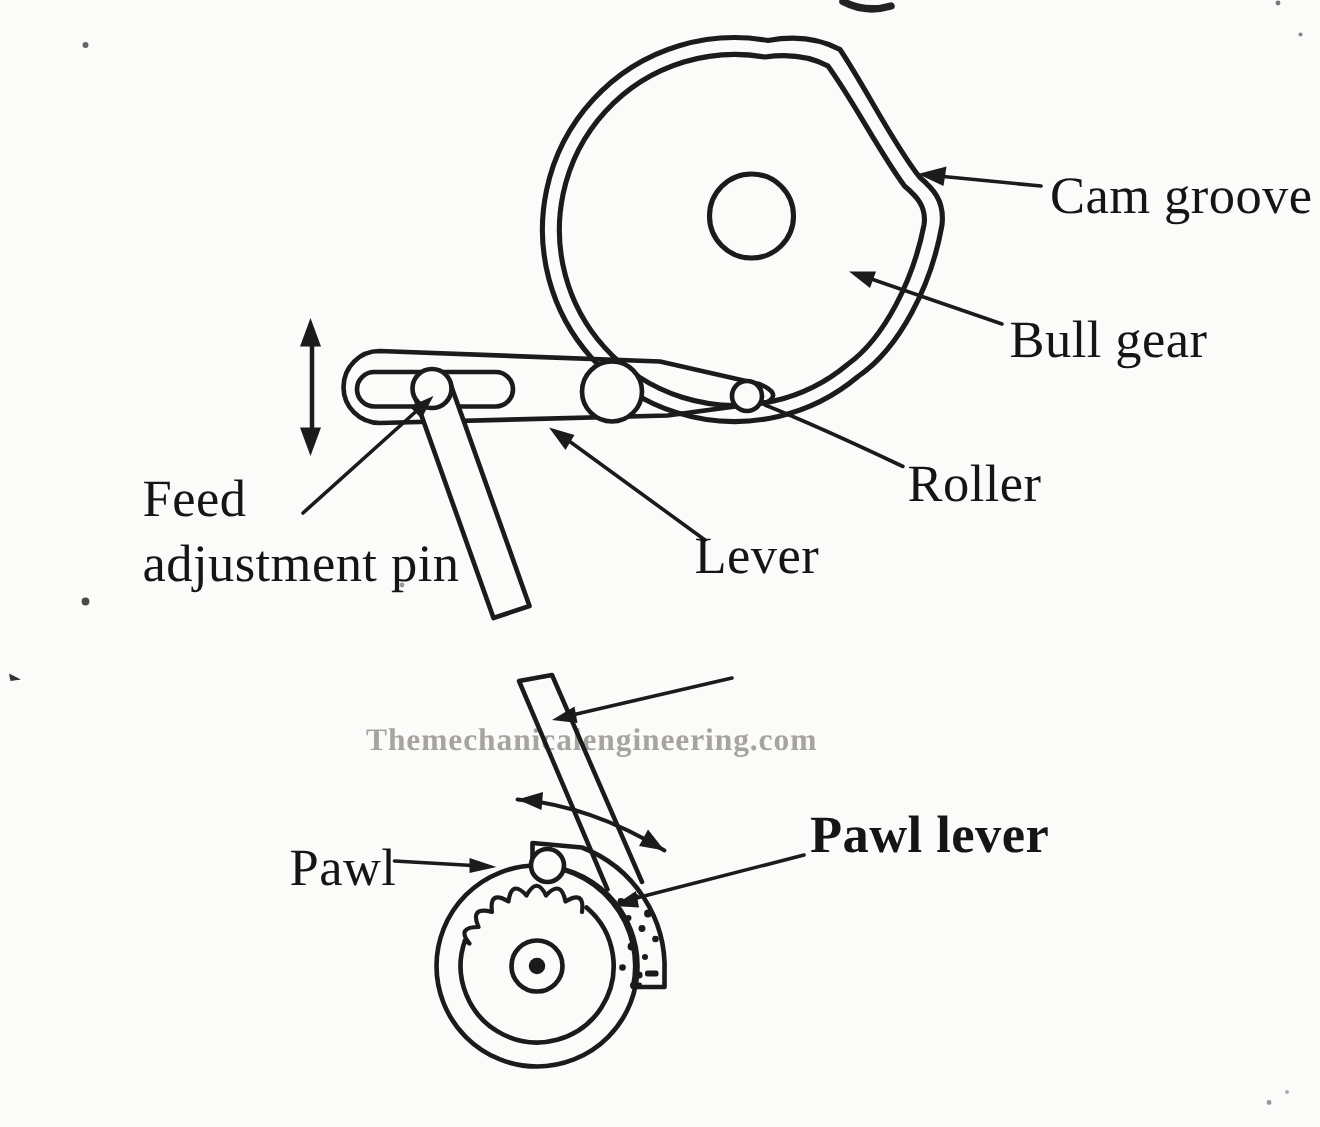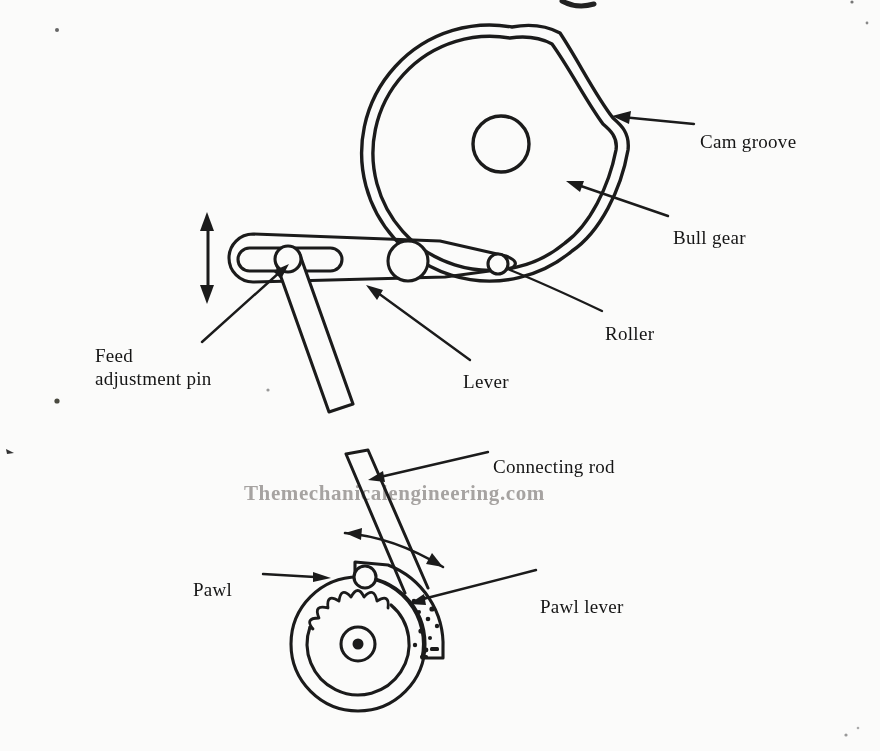--- a/index.html
+++ b/index.html
@@ -1,21 +1,21 @@
 <!DOCTYPE html>
 <html><head>
 <meta charset="utf-8">
 <style>
   html,body{margin:0;padding:0;}
   body{width:880px;height:751px;overflow:hidden;background:#fbfbfa;}
   .stage{position:relative;width:880px;height:751px;background:#fbfbfa;
          font-family:"Liberation Serif", serif;}
   svg.art{position:absolute;left:0;top:0;}
-  .lbl{position:absolute;font-size:19px;color:#151515;line-height:1.22;
-       white-space:pre-line;letter-spacing:.3px;margin-top:20px;}
+  .lbl{position:absolute;font-size:35px;color:#151515;line-height:1.22;
+       white-space:pre-line;letter-spacing:.3px;}
   .watermark{position:absolute;font-size:21px;font-weight:bold;
        color:rgba(142,139,136,.78);letter-spacing:.6px;
        font-family:"Liberation Serif", serif;}
 </style>
 </head>
 <body>
 
 <div class="stage">
 
   <div class="watermark" style="left:244px;top:481px;">Themechanicalengineering.com</div>
@@ -133,19 +133,18 @@
           <polygon points="409,604 426,605 424,594" fill="#1b1b1b" stroke="none"></polygon>
         </g>
       </g>
     </g>
   </svg>
 
   <div class="lbl" style="left:700px;top:110px;">Cam groove</div>
   <div class="lbl" style="left:673px;top:206px;font-family:Liberation Serif, serif;">Bull gear</div>
   <div class="lbl" style="left:605px;top:302px;text-align:right;">Roller</div>
   <div class="lbl" style="left:463px;top:350px;">Lever</div>
-  <div class="lbl" style="left:95px;top:324px;font-family:Liberation Serif, serif;">Feed
+  <div class="lbl" style="left:95px;top:312px;font-family:Liberation Serif, serif;">Feed
 adjustment pin</div>
-  <div class="lbl" style="left:493px;top:435px;">Connecting rod</div>
   <div class="lbl" style="left:193px;top:558px;">Pawl</div>
-  <div class="lbl" style="left:540px;top:575px;">Pawl lever</div>
+  <div class="lbl" style="left:540px;top:536px;font-weight:bold;">Pawl lever</div>
 
 </div>
 
 </body></html>

